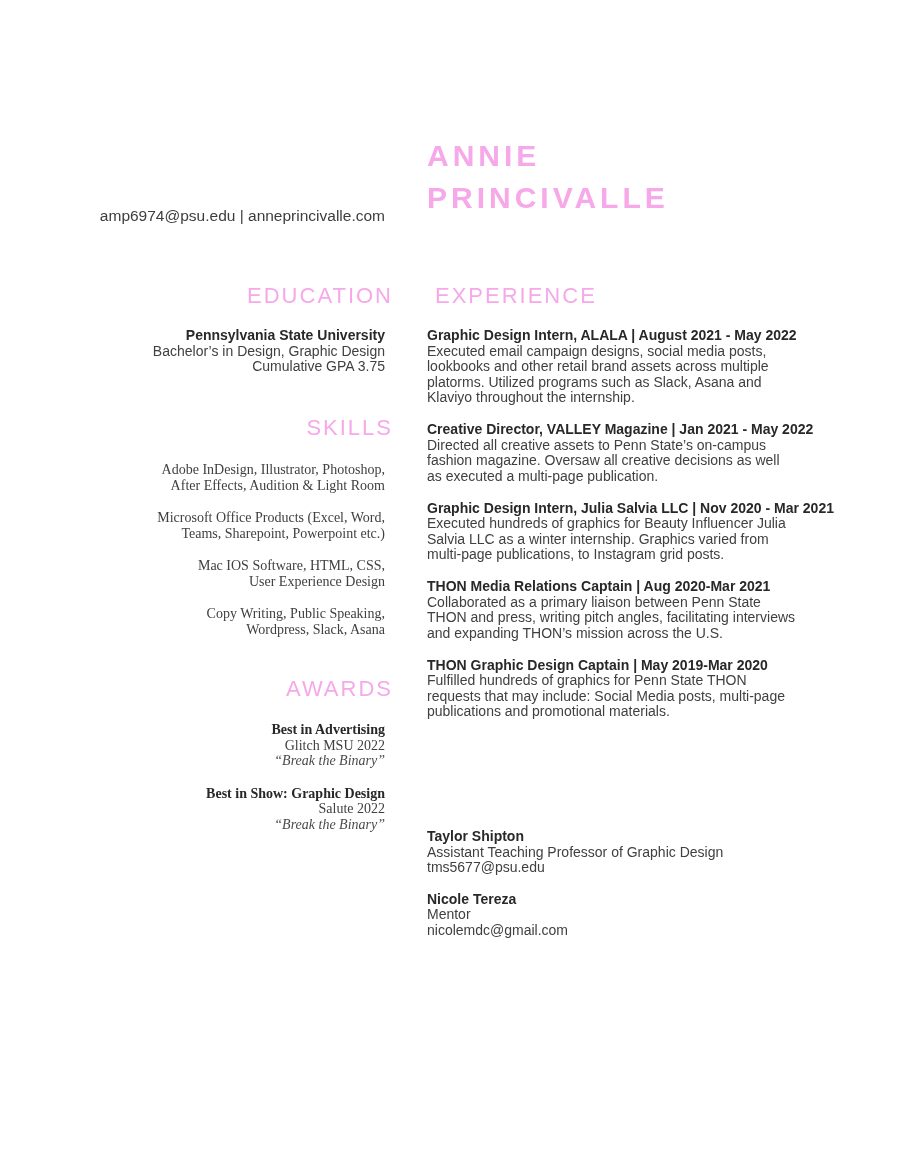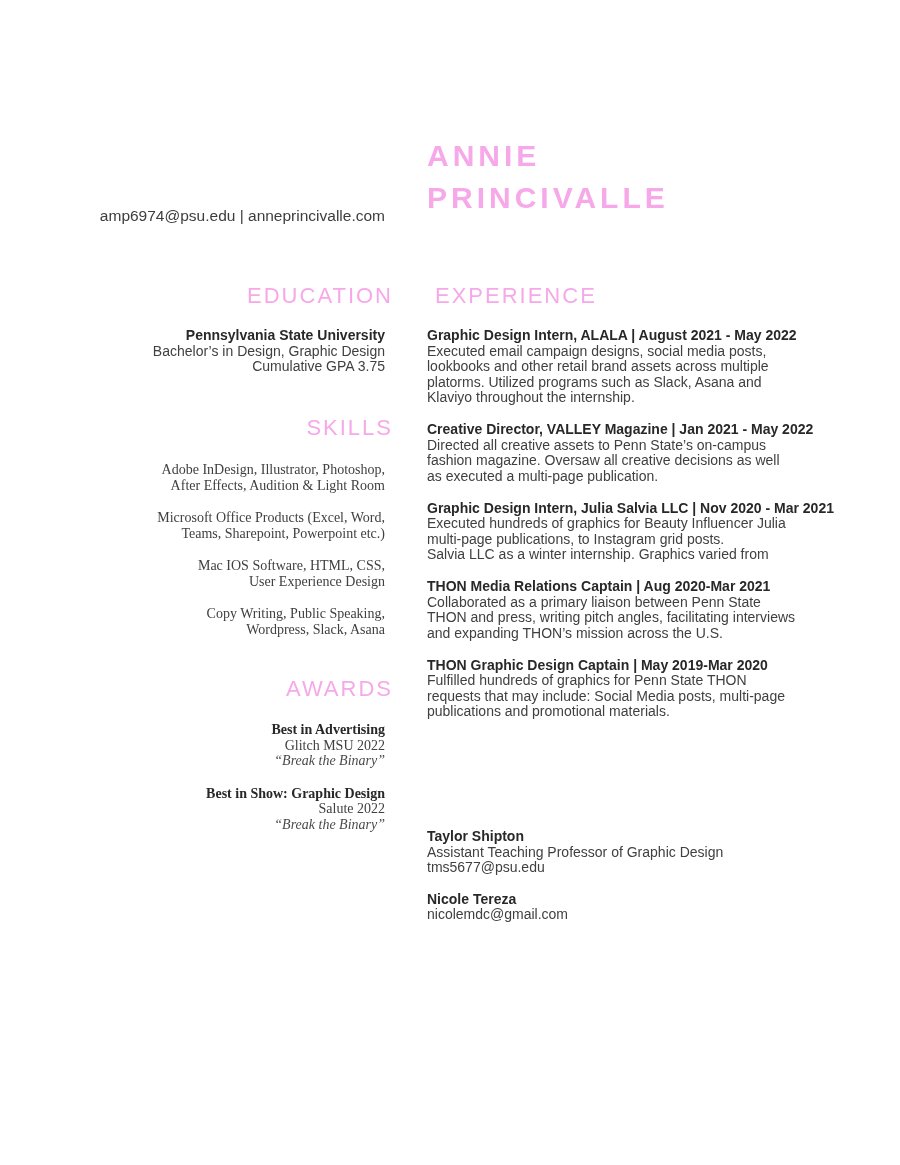--- a/index.html
+++ b/index.html
@@ -105,22 +105,22 @@
     </div>
     <div class="job">
       <div class="bold line">Creative Director, VALLEY Magazine | Jan 2021 - May 2022</div>
       <div class="line">Directed all creative assets to Penn State’s on-campus</div>
       <div class="line">fashion magazine. Oversaw all creative decisions as well</div>
       <div class="line">as executed a multi-page publication.</div>
     </div>
     <div class="job">
       <div class="bold line">Graphic Design Intern, Julia Salvia LLC | Nov 2020 - Mar 2021</div>
       <div class="line">Executed hundreds of graphics for Beauty Influencer Julia</div>
+      <div class="line">Salvia LLC as a winter internship. Graphics varied from</div>
       <div class="line">multi-page publications, to Instagram grid posts.</div>
-      <div class="line">Salvia LLC as a winter internship. Graphics varied from</div>
     </div>
     <div class="job">
       <div class="bold line">THON Media Relations Captain | Aug 2020-Mar 2021</div>
       <div class="line">Collaborated as a primary liaison between Penn State</div>
       <div class="line">THON and press, writing pitch angles, facilitating interviews</div>
       <div class="line">and expanding THON’s mission across the U.S.</div>
     </div>
     <div class="job">
       <div class="bold line">THON Graphic Design Captain | May 2019-Mar 2020</div>
       <div class="line">Fulfilled hundreds of graphics for Penn State THON</div>
@@ -130,17 +130,18 @@
   </div>
 
   <div class="abs rcol body" style="top:829px">
     <div class="person">
       <div class="bold">Taylor Shipton</div>
       <div>Assistant Teaching Professor of Graphic Design</div>
       <div>tms5677@psu.edu</div>
     </div>
     <div class="person">
       <div class="bold">Nicole Tereza</div>
+      <div>Mentor</div>
       <div>nicolemdc@gmail.com</div>
     </div>
   </div>
 
 </div>
 
 </body></html>

